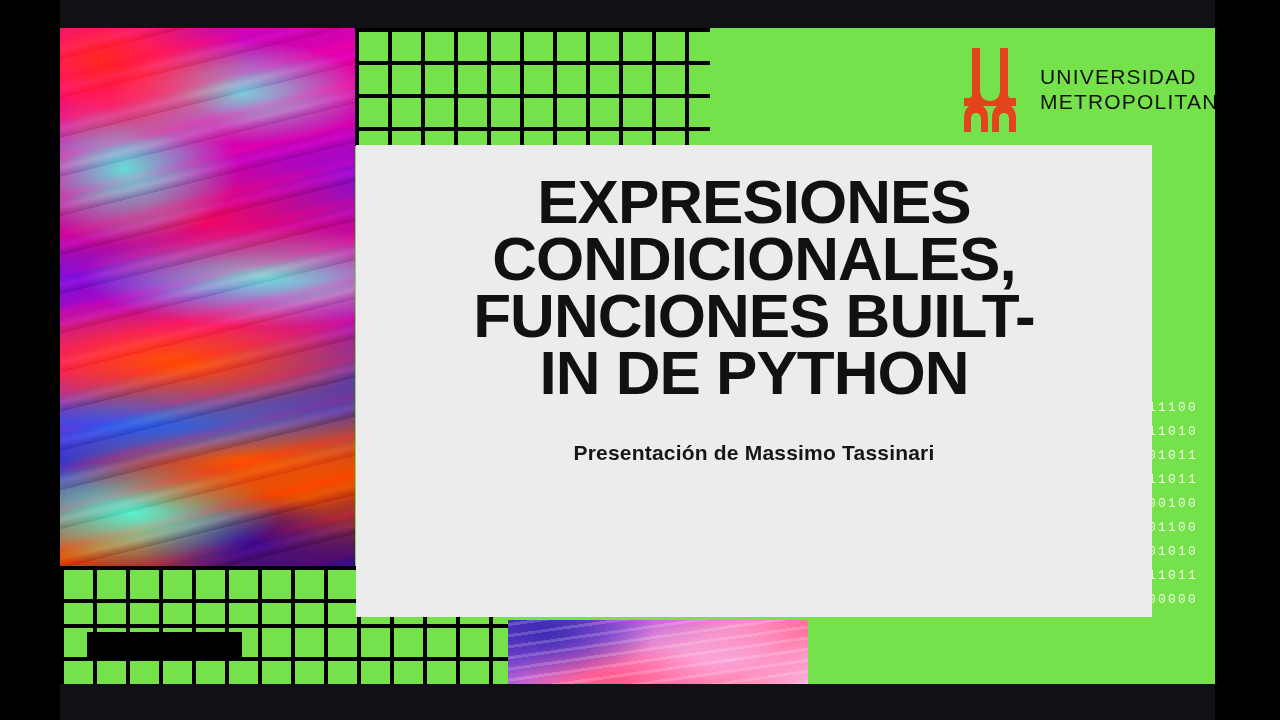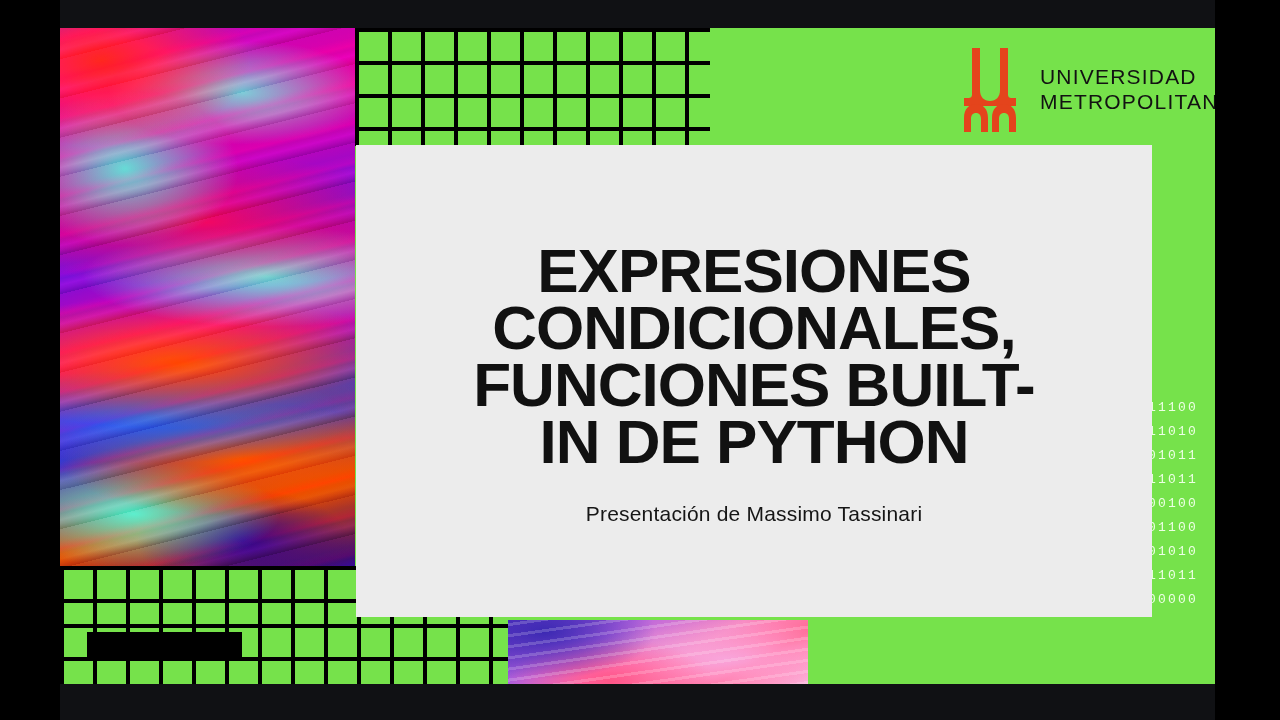--- a/index.html
+++ b/index.html
@@ -100,39 +100,39 @@
     position:absolute; left:27px; top:604px; width:155px; height:28px;
     background:#000;
   }
 
   
   .card{
     position:absolute;
     left:296px; top:117px; width:796px; height:472px;
     background:#ececec;
     display:flex; flex-direction:column;
-    align-items:center; justify-content:center;
+    align-items:center; 
     padding:28px 26px 22px;
   }
   .card-title{
     font-family:"Liberation Sans", sans-serif;
     font-weight:bold;
     font-size:62px;
     line-height:.92;
     letter-spacing:-1px;
     color:#111111;
     text-align:center;
     text-transform:uppercase;
     width:100%;
   }
   .card-sub{
-    margin-top:32px;
+    margin-top:40px;
     font-family:"Liberation Sans", sans-serif;
     font-size:21px;
-    font-weight:400;
+    font-weight:700;
     color:#161616;
     letter-spacing:.2px;
     text-align:center;
   }
 
   
   .logo{
     position:absolute; left:900px; top:18px;
     display:flex; align-items:center; gap:20px;
   }

